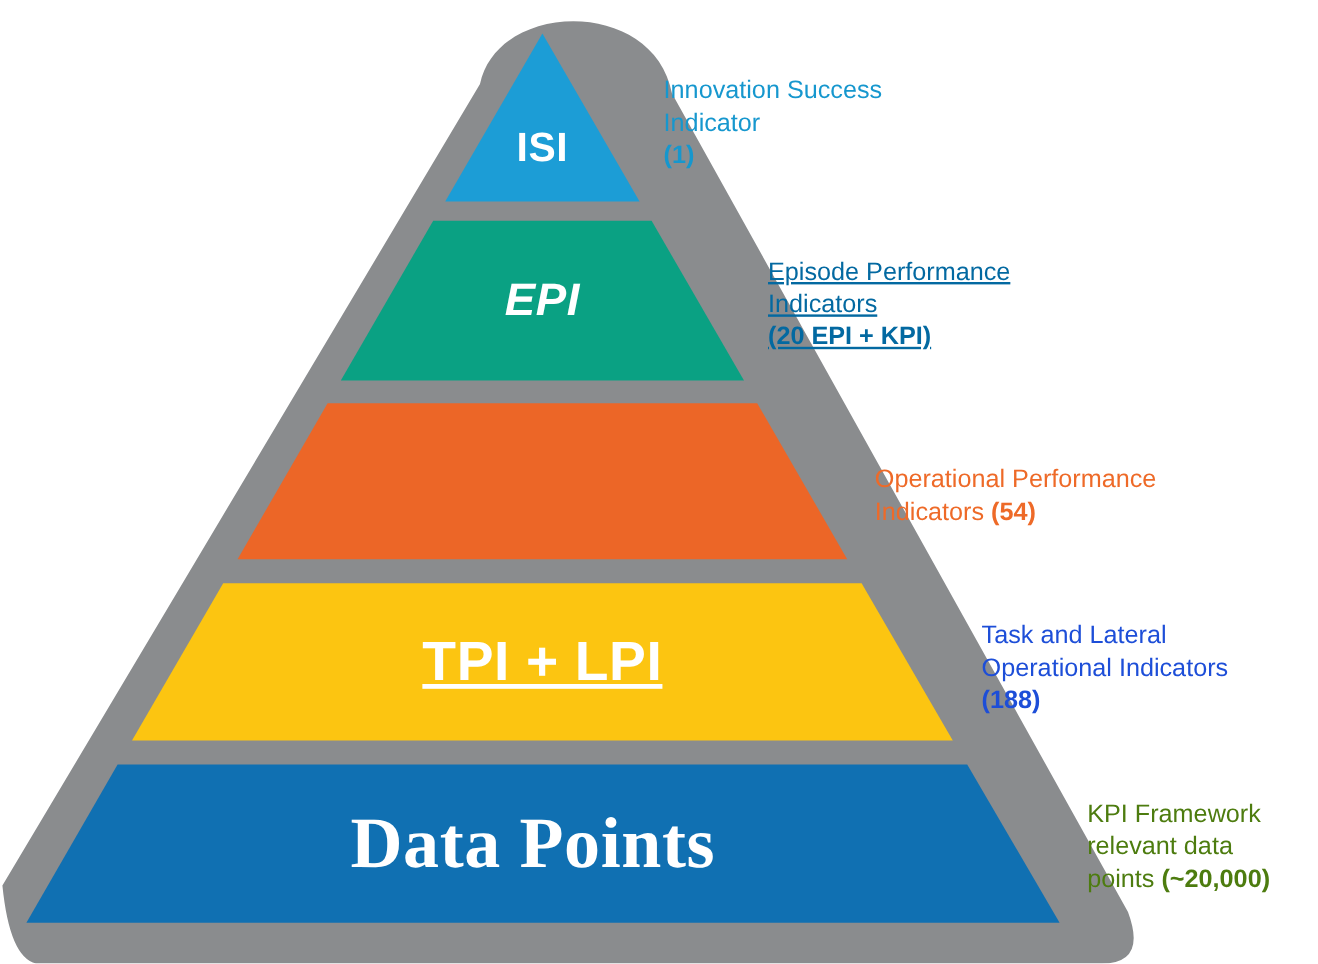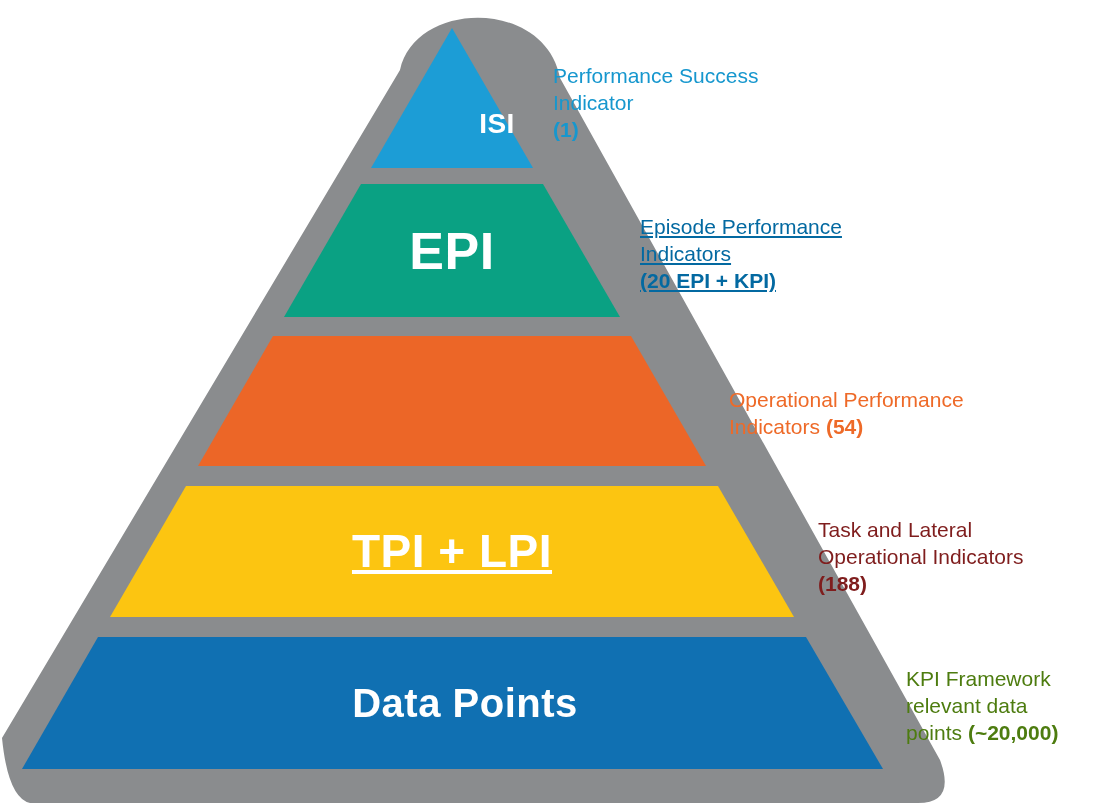--- a/index.html
+++ b/index.html
@@ -22,25 +22,25 @@
     top: 0;
   }
   .band-label {
     position: absolute;
     transform: translate(-50%, -50%);
     color: #ffffff;
     font-weight: 700;
     white-space: nowrap;
     letter-spacing: 0.5px;
   }
-  .band-label.isi  { left: 452px; top: 124px; font-size: 28px; margin-left: 45px; }
-  .band-label.epi  { left: 452px; top: 251px; font-size: 52px; }
+  .band-label.isi  { left: 452px; top: 124px; font-size: 34px; }
+  .band-label.epi  { left: 452px; top: 251px; font-size: 38px; font-style: italic; }
   .band-label.opi  { left: 452px; top: 401px; font-size: 50px; }
   .band-label.tpi  { left: 452px; top: 551px; font-size: 46px; text-decoration: underline; }
-  .band-label.data { left: 465px; top: 703px; font-size: 40px; }
+  .band-label.data { left: 444px; top: 703px; font-size: 60px; font-family: Liberation Serif, serif; }
   .side-label {
     position: absolute;
     font-size: 21px;
     line-height: 27px;
     font-weight: 400;
     white-space: nowrap;
   }
   .side-label b { font-weight: 700; }
   .side-label.isi  { left: 553px; top: 62px;  }
   .side-label.epi  { left: 640px; top: 213px; }
@@ -61,38 +61,38 @@
     <polygon points="186,486 718,486 794,617 110,617" fill="#FCC511"></polygon>
     <polygon points="98,637 806,637 883,769 22,769" fill="#1070B2"></polygon>
   </svg>
 
   <div class="band-label isi">ISI</div>
   <div class="band-label epi">EPI</div>
   <div class="band-label tpi">TPI + LPI</div>
   <div class="band-label data">Data Points</div>
 
   <div class="side-label isi" style="color: rgb(22, 151, 206);">
-    <span>Performance Success</span><br>
+    <span>Innovation Success</span><br>
     <span>Indicator</span><br>
     <b>(1)</b>
   </div>
 
   <div class="side-label epi" style="color: #0369a1; text-decoration: underline;">
     <span>Episode Performance</span><br>
     <span>Indicators</span><br>
     <b>(20 EPI + KPI)</b>
   </div>
 
   <div class="side-label opi" style="color: rgb(238, 106, 40);">
     <span>Operational Performance</span><br>
     <span>Indicators</span>
     <b>(54)</b>
   </div>
 
-  <div class="side-label tpi" style="color: #7f1d1d;">
+  <div class="side-label tpi" style="color: #1d4ed8;">
     <span>Task and Lateral</span><br>
     <span>Operational Indicators</span><br>
     <b>(188)</b>
   </div>
 
   <div class="side-label data" style="color: #4d7c0f;">
     <span>KPI Framework</span><br>
     <span>relevant data</span><br>
     <span>points</span>
     <b>(~20,000)</b>

